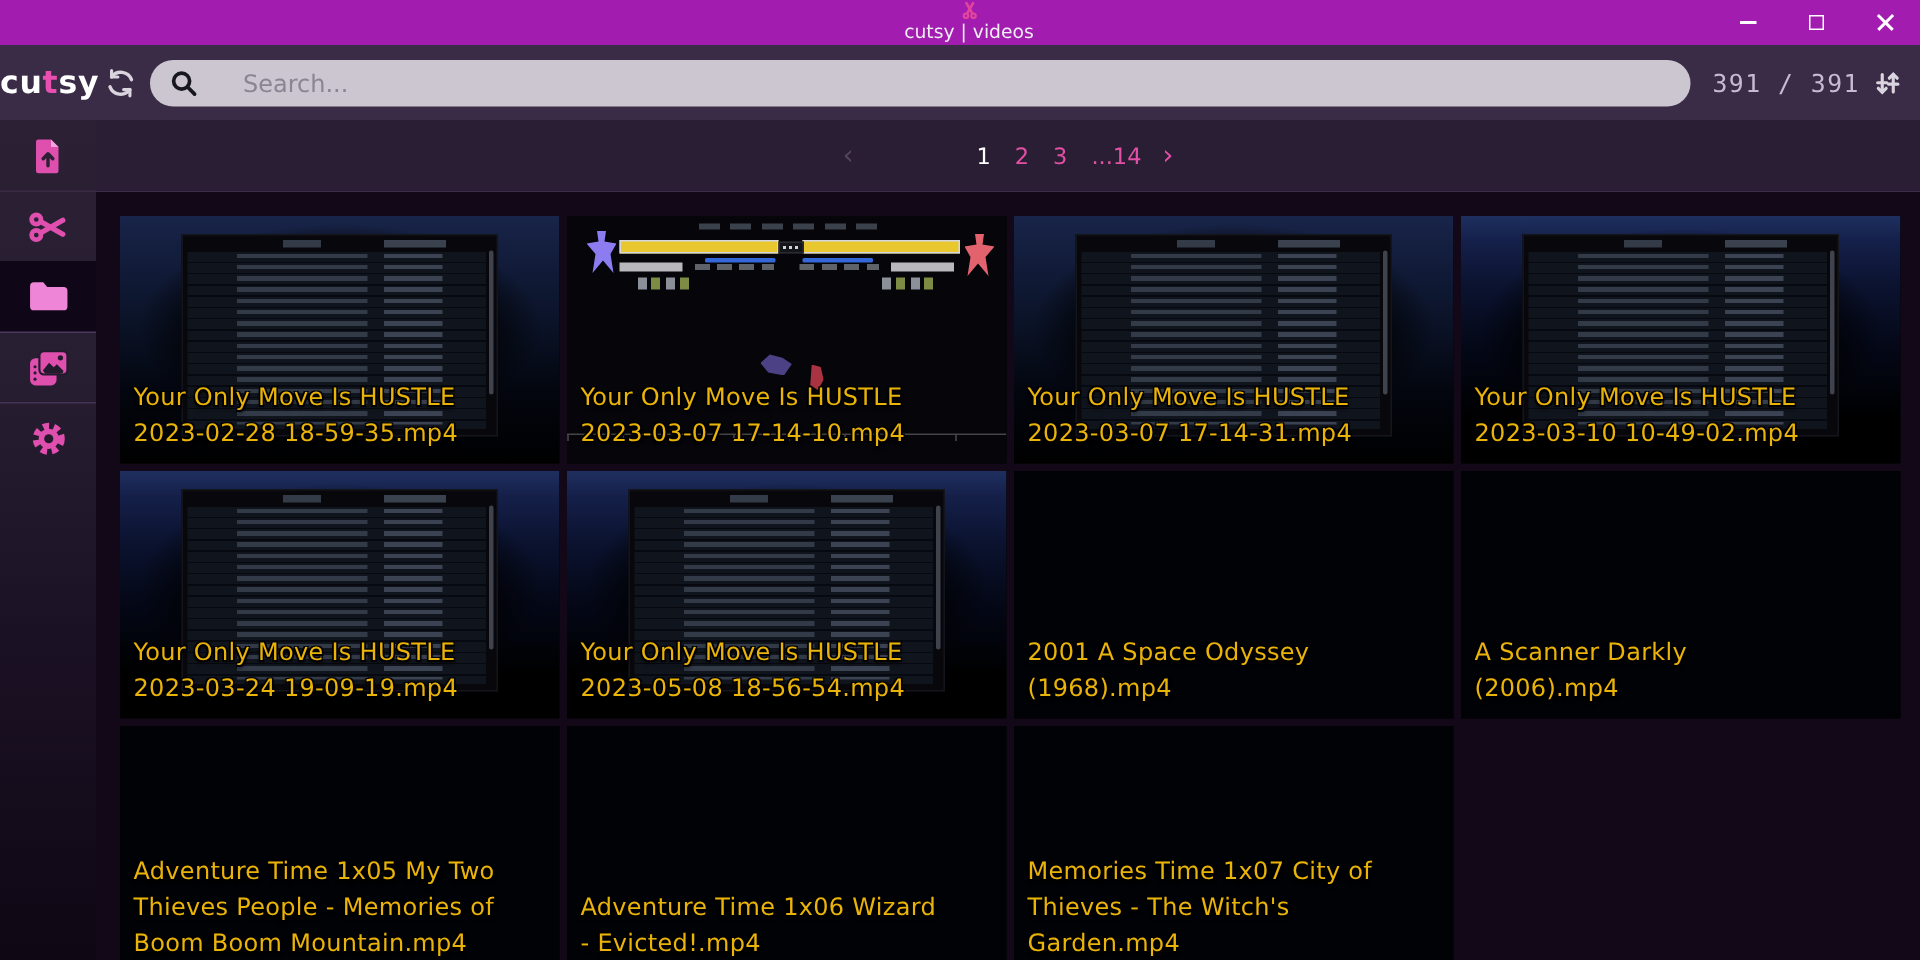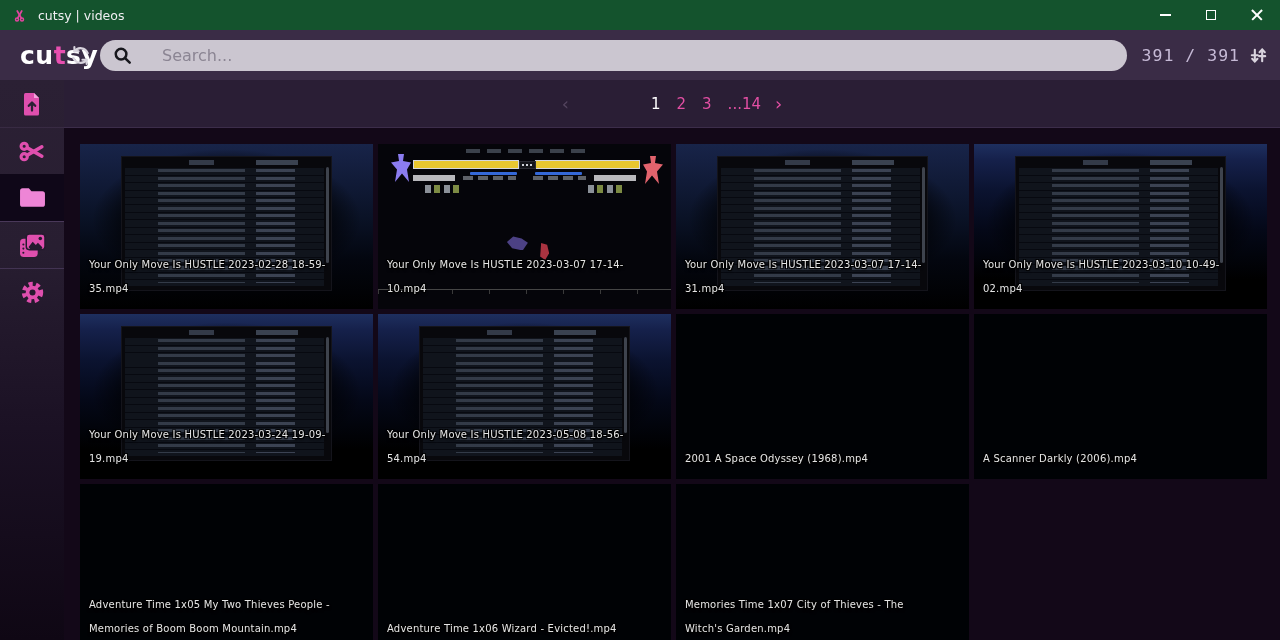--- a/index.html
+++ b/index.html
@@ -1,35 +1,35 @@
 <!DOCTYPE html>
 <html><head>
 <meta charset="utf-8">
 <style>
   html,body{margin:0;padding:0;width:1280px;height:640px;overflow:hidden;background:#130818;
     font-family:"DejaVu Sans",sans-serif;}
   *{box-sizing:border-box;}
 
   
-  .titlebar{position:absolute;top:0;left:0;right:0;height:30px;background:#14532d;
-    display:flex;align-items:center;z-index:20;}
+  .titlebar{position:absolute;top:0;left:0;right:0;height:30px;background:#a21caf;
+    display:flex;align-items:center;z-index:20;flex-direction:column;}
   .app-icon{margin-left:13px;display:inline-flex;transform:rotate(-90deg);}
   .titlebar-title{margin-left:12px;color:#efeef2;font-size:12.5px;}
   .wc{position:absolute;right:0;top:0;height:30px;display:flex;}
   .wc-btn{width:46px;height:30px;display:flex;align-items:center;justify-content:center;cursor:default;}
   .min-glyph{width:11px;height:2px;background:#fff;display:block;}
   .max-glyph{width:10px;height:10px;border:1.5px solid #fff;display:block;}
   .x-glyph{position:relative;width:12px;height:12px;display:block;}
   .x-glyph::before,.x-glyph::after{content:"";position:absolute;left:-1px;top:5px;width:14px;height:1.6px;background:#fff;}
   .x-glyph::before{transform:rotate(45deg);} .x-glyph::after{transform:rotate(-45deg);}
 
   
   .topbar{position:absolute;top:30px;left:0;right:0;height:50px;background:#3a2c46;
     display:flex;align-items:center;z-index:8;}
-  .logo{width:62px;text-align:center;font-size:25px;font-weight:800;color:#fff;letter-spacing:.5px;padding-left:20px;}
+  .logo{width:62px;text-align:center;font-size:21px;font-weight:800;color:#fff;letter-spacing:.5px;}
   .logo .accent{color:#e84fb0;}
   .refresh-btn{margin:0 9px 0 8px;display:flex;cursor:pointer;}
   .searchbar{flex:1;height:31px;background:#cbc6d0;border-radius:16px;display:flex;align-items:center;
     padding:0 13px;gap:28px;}
   .searchbar input{flex:1;border:none;background:transparent;outline:none;font-size:16px;color:#2a2a33;
     font-family:"DejaVu Sans",sans-serif;}
   .searchbar input::placeholder{color:#8b8593;}
   .counter{margin:0 8px 0 15px;font-family:"DejaVu Sans Mono",monospace;font-size:16.5px;color:#c6bad6;
     letter-spacing:1px;white-space:nowrap;}
   .filter-btn{margin-right:11px;display:flex;cursor:pointer;}
@@ -52,22 +52,22 @@
   .side-item:nth-child(4){border-top:1px solid rgba(160,125,195,.28);}
   .side-item:nth-child(5){border-top:1px solid rgba(160,125,195,.24);}
   .side-item.active{background:#0f0718;}
 
   
   .content{position:absolute;top:127px;left:64px;right:0;bottom:0;background:#130818;
     border-top:1px solid #3c2d4a;overflow:hidden;}
   .grid{margin:16px 0 0 16px;display:grid;grid-template-columns:repeat(4,293px);
     grid-auto-rows:165px;gap:5px;}
   .tile{position:relative;overflow:hidden;background:#000;cursor:pointer;}
-  .caption{position:absolute;left:9px;bottom:8px;max-width:242px;font-size:10px;line-height:24px;
-    color:#e5e5e5;z-index:3;letter-spacing:.2px;
+  .caption{position:absolute;left:9px;bottom:8px;max-width:242px;font-size:16px;line-height:24px;
+    color:#eab308;z-index:3;letter-spacing:.2px;
     text-shadow:1px 1px 0 #000,-1px 1px 0 #000,1px -1px 0 #000,-1px -1px 0 #000,0 2px 3px rgba(0,0,0,.9);}
   .thumb{position:absolute;inset:0;}
   .thumb-black{background:#000205;}
 
   
   .thumb-replay{background:
     radial-gradient(ellipse 62% 58% at 50% 46%,#000 45%,rgba(0,0,0,0) 74%),
     linear-gradient(180deg,#182449 0%,#111b38 22%,#0a1226 45%,#03060f 70%,#000 100%);}
   .thumb-replay.thumb-arc{background:
     radial-gradient(ellipse 62% 58% at 50% 48%,#000 45%,rgba(0,0,0,0) 74%),

